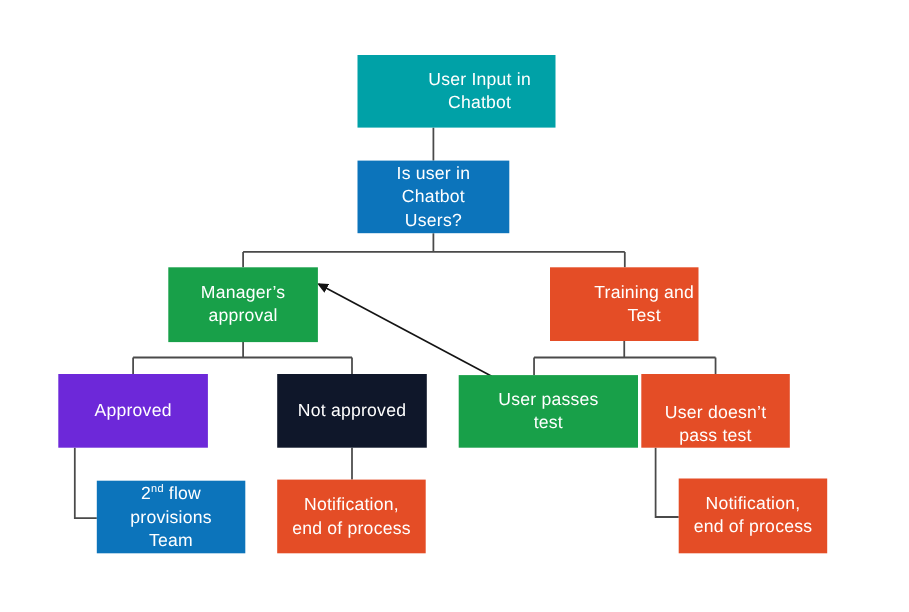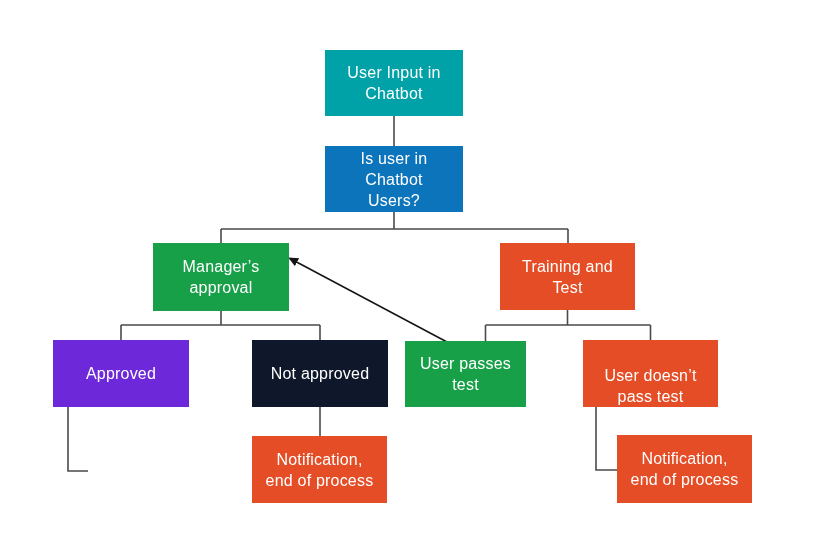--- a/index.html
+++ b/index.html
@@ -40,24 +40,24 @@
     padding: 0 4px;
   }
   .lbl sup {
     font-size: 10px;
     line-height: 0;
   }
   
   .n1  { left: 325px; top:  50px; width: 138px; height: 66px; }
   .n2  { left: 325px; top: 146px; width: 138px; height: 66px; }
   .n3  { left: 153px; top: 243px; width: 136px; height: 68px; }
-  .n4  { left: 500px; top: 243px; width: 135px; height: 67px; }
+  .n4  { left: 500px; top: 243px; width: 135px; height: 67px; justify-content: flex-end; }
   .n5  { left:  53px; top: 340px; width: 136px; height: 67px; }
   .n6  { left: 252px; top: 340px; width: 136px; height: 67px; }
-  .n7  { left: 405px; top: 341px; width: 121px; height: 66px; justify-content: center; }
+  .n7  { left: 417px; top: 341px; width: 163px; height: 66px; justify-content: center; }
   .n8  { left: 583px; top: 340px; width: 135px; height: 67px; align-items: flex-end; }
   .n9  { left:  88px; top: 437px; width: 135px; height: 66px; }
   .n10 { left: 252px; top: 436px; width: 135px; height: 67px; }
   .n11 { left: 617px; top: 435px; width: 135px; height: 68px; }
 </style>
 </head>
 <body>
 
 <div class="canvas">
 
@@ -74,21 +74,21 @@
       <path d="M567.5 310 L567.5 325 M485.5 325 L650.5 325 M485.5 325 L485.5 341 M650.5 325 L650.5 340"></path>
       <path d="M320 407 L320 436"></path>
       <path d="M68 407 L68 471 L88 471"></path>
       <path d="M596 407 L596 470 L617 470"></path>
     </g>
     <g fill="none" stroke-width="1.5" stroke="#141414">
       <path d="M447 342 L290 258.5" marker-end="url(#ah)"></path>
     </g>
   </svg>
 
-  <div class="node n1" style="background-color: rgb(0, 161, 167);">
+  <div class="node n1" style="background-color: rgb(0, 161, 167); padding-left: 42px;">
     <span class="lbl">User Input in
 Chatbot</span>
   </div>
 
   <div class="node n2" style="background-color: rgb(12, 116, 187);">
     <span class="lbl">Is user in
 Chatbot
 Users?</span>
   </div>
 
@@ -113,20 +113,25 @@
   <div class="node n7" style="background-color: rgb(24, 160, 73);">
     <span class="lbl">User passes
 test</span>
   </div>
 
   <div class="node n8" style="background-color: rgb(228, 77, 38);">
     <span class="lbl">User doesn’t
 pass test</span>
   </div>
 
+  <div class="node n9" style="background-color: rgb(12, 116, 187);">
+    <span class="lbl"><span>2</span><sup>nd</sup><span> flow
+provisions
+Team</span></span>
+  </div>
 
   <div class="node n10" style="background-color: rgb(228, 77, 38);">
     <span class="lbl">Notification,
 end of process</span>
   </div>
 
   <div class="node n11" style="background-color: rgb(228, 77, 38);">
     <span class="lbl">Notification,
 end of process</span>
   </div>

